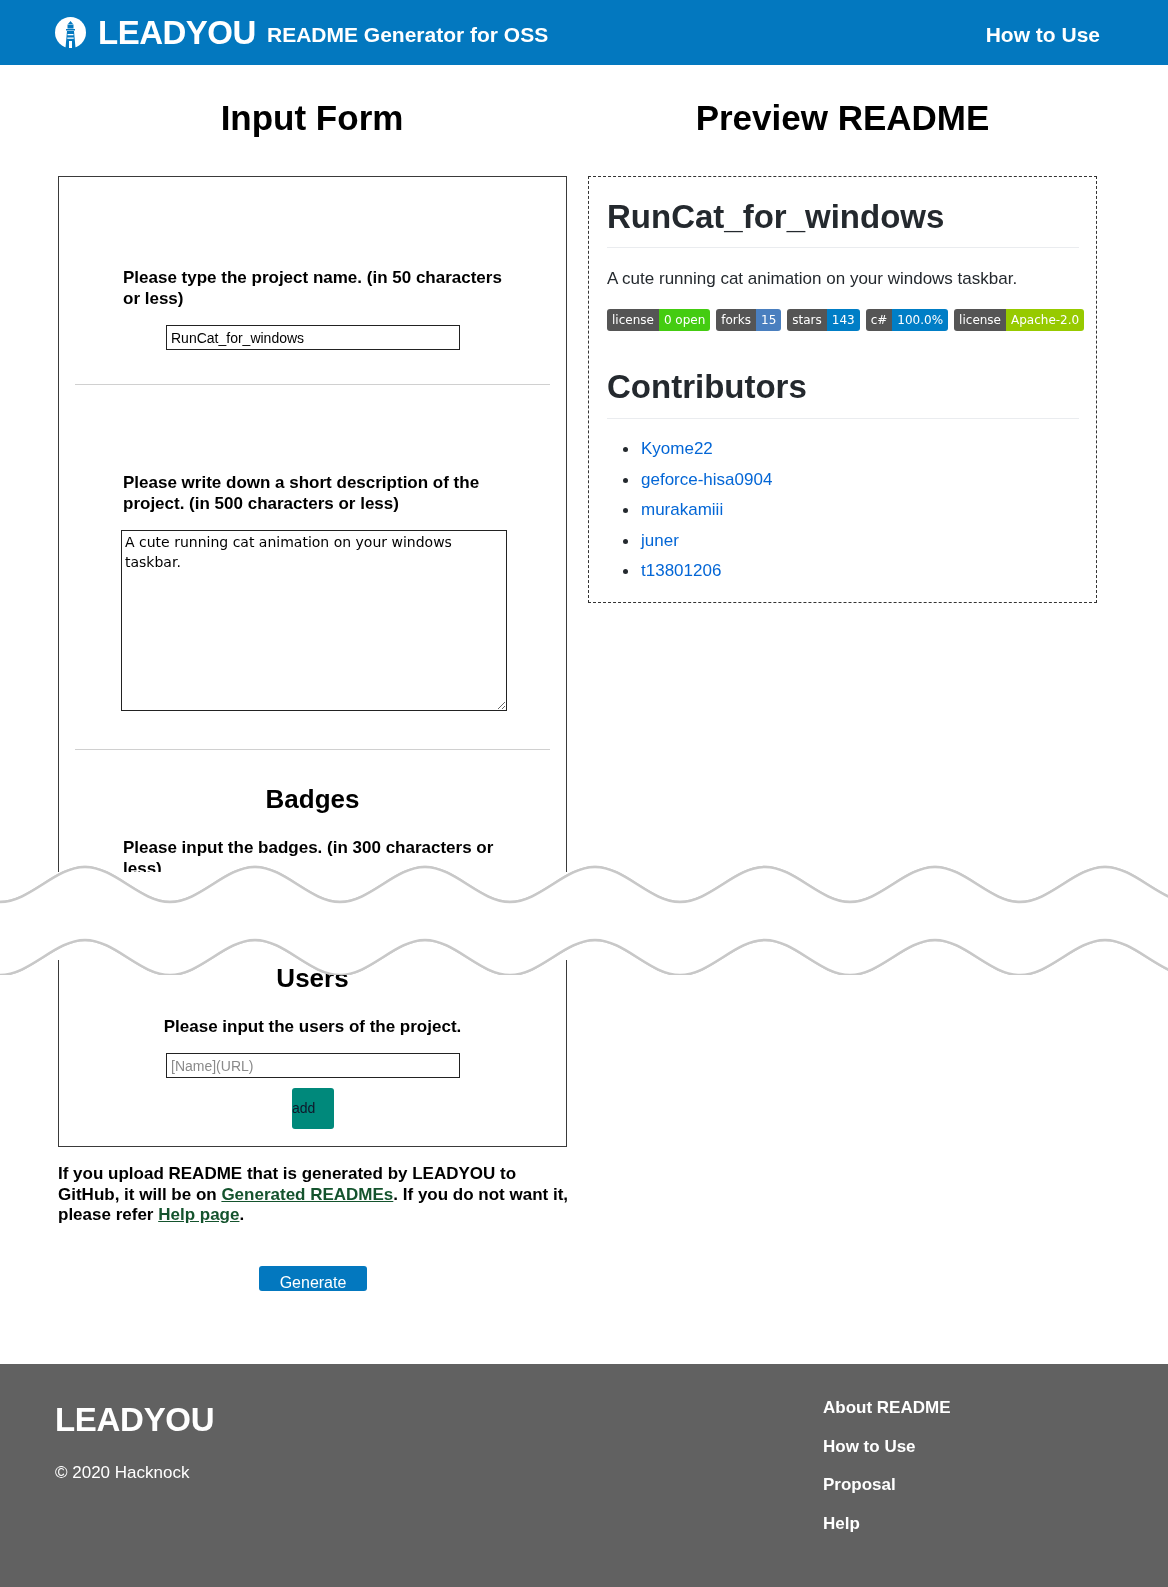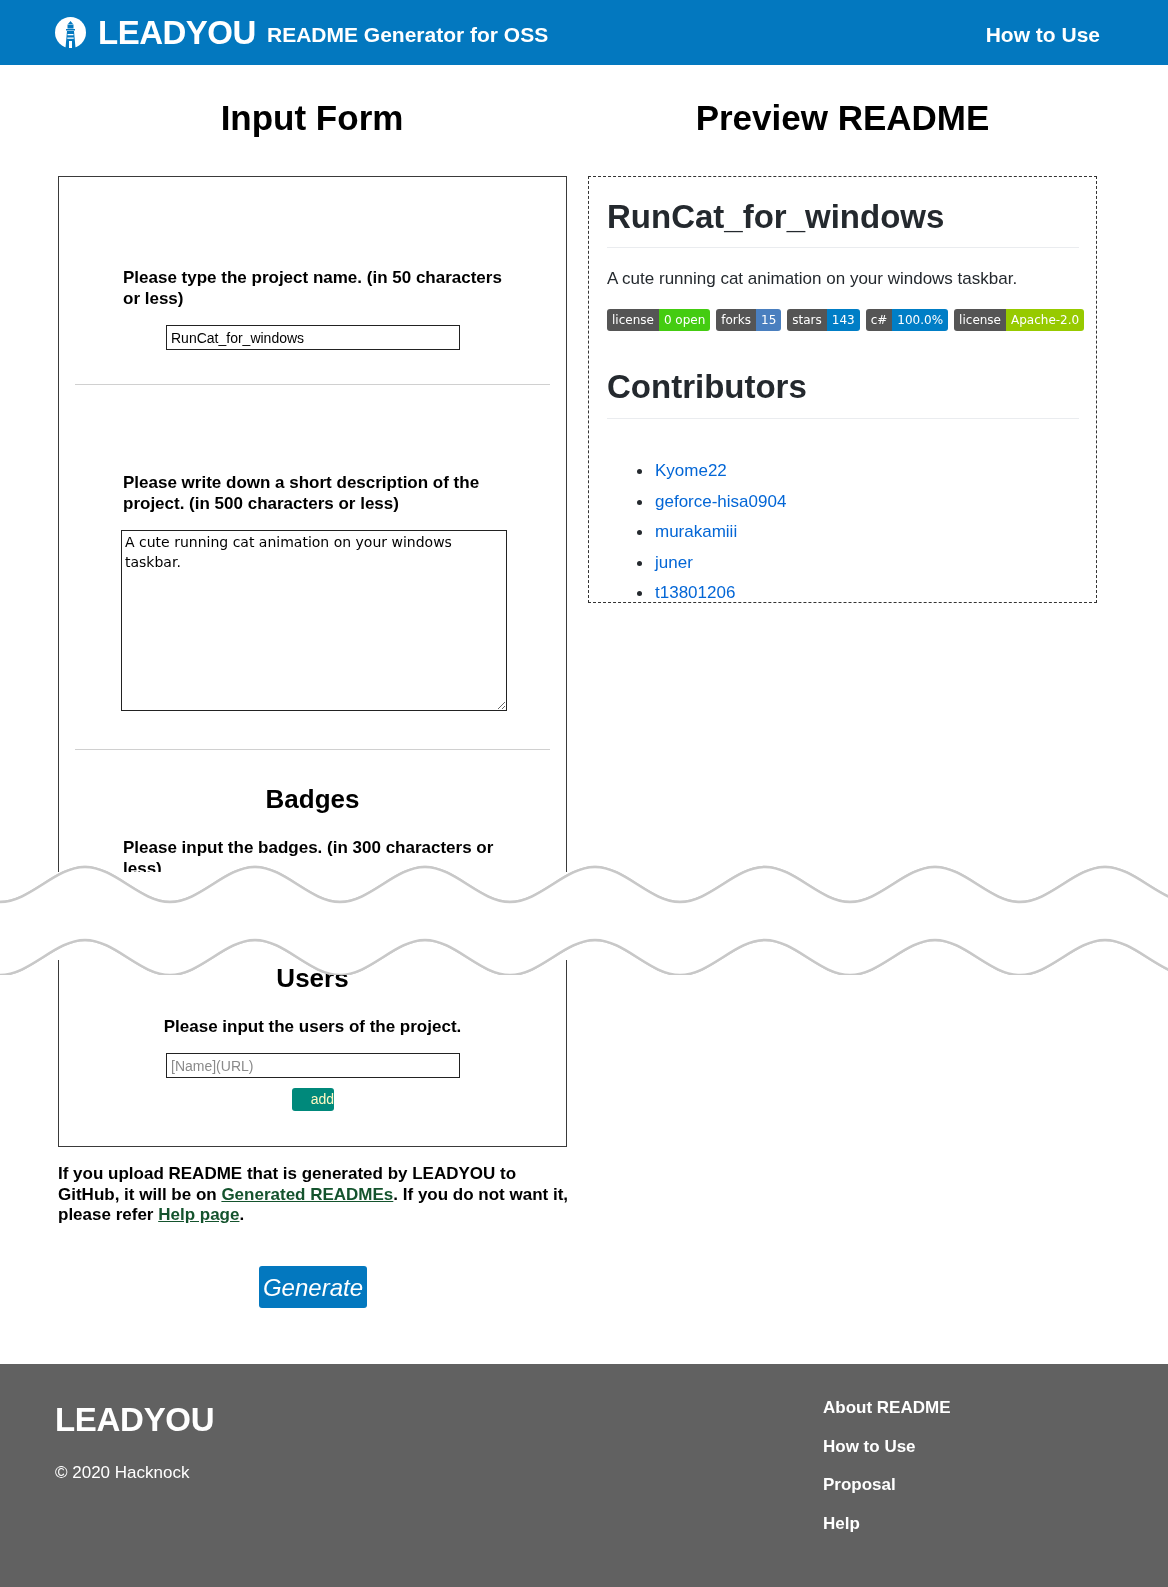--- a/index.html
+++ b/index.html
@@ -21,41 +21,41 @@
   
   .form-box { position: absolute; left: 58px; top: 176px; width: 509px; height: 971px; border: 1px solid #3a3a3a; }
   .section-heading { position: absolute; left: 0; width: 100%; text-align: center; font-size: 26px; font-weight: bold; line-height: 32px; }
   .req { color: #e8372c; margin-left: 4px; }
   .section-desc { position: absolute; left: 64px; width: 380px; font-size: 17px; font-weight: bold; line-height: 21px; }
   .section-desc.centered { text-align: center; left: 0; width: 100%; }
   .divider { position: absolute; left: 16px; width: 475px; height: 1px; background: #d0d0d0; }
   .text-input { position: absolute; left: 107px; width: 294px; height: 25px; border: 1px solid #222; font-family: "Liberation Sans", sans-serif; font-size: 14px; padding: 2px 4px; color: #000; background: #fff; }
   .text-input::placeholder { color: #8a8a8a; }
   .textarea { position: absolute; left: 62px; top: 353px; width: 386px; height: 181px; border: 1px solid #222; font-family: "DejaVu Sans", sans-serif; font-size: 14px; line-height: 20px; padding: 1px 3px; resize: both; color: #000; }
-  .add-btn { position: absolute; left: 233px; top: 911px; width: 42px; height: 23px; background: #00897b; color: #fef9c3; border: none; border-radius: 3px; font-family: "Liberation Sans", sans-serif; font-size: 14px; line-height: 23px; text-align: right; cursor: pointer; }
+  .add-btn { position: absolute; left: 233px; top: 911px; width: 42px; height: 41px; background: #00897b; color: #0f172a; border: none; border-radius: 3px; font-family: "Liberation Sans", sans-serif; font-size: 14px; line-height: 23px; text-align: left; cursor: pointer; }
 
   
   .cut-area { position: absolute; left: 0; top: 850px; width: 1168px; height: 125px; pointer-events: none; }
 
   
   .notice { position: absolute; left: 58px; top: 1164px; width: 512px; font-size: 17px; font-weight: bold; line-height: 20.5px; }
   .notice a { color: #14532d; text-decoration: underline; cursor: pointer; margin-top: 12px; }
-  .generate-btn { position: absolute; left: 259px; top: 1266px; width: 108px; height: 42px; background: #0378bf; color: #fff; border: none; border-radius: 3px; font-family: "Liberation Sans", sans-serif; font-size: 24px; line-height: 33px; text-align: center; cursor: pointer; font-style: italic; }
+  .generate-btn { position: absolute; left: 259px; top: 1266px; width: 108px; height: 25px; background: #0378bf; color: #fff; border: none; border-radius: 3px; font-family: "Liberation Sans", sans-serif; font-size: 16px; line-height: 33px; text-align: center; cursor: pointer; }
 
   
   .preview-box { position: absolute; left: 588px; top: 176px; width: 509px; height: 427px; border: 1px dashed #333; }
   .pv-h1 { position: absolute; left: 18px; top: 18px; font-size: 33px; font-weight: bold; color: #24292e; line-height: 44px; }
   .pv-rule { position: absolute; left: 18px; width: 472px; height: 1px; background: #eaecef; }
   .pv-desc { position: absolute; left: 18px; top: 91px; font-size: 17px; color: #24292e; line-height: 22px; }
   .badges { position: absolute; left: 18px; top: 132px; height: 22px; display: flex; gap: 6px; }
   .badge { display: flex; height: 22px; border-radius: 3px; overflow: hidden; font-family: "DejaVu Sans", sans-serif; font-size: 12px; line-height: 22px; color: #fff; cursor: pointer; }
   .badge .lbl { background: #555; padding: 0 5px; }
   .badge .msg { padding: 0 5px; }
   .pv-h2 { position: absolute; left: 18px; top: 188px; font-size: 33px; font-weight: bold; color: #24292e; line-height: 44px; }
-  .pv-list { position: absolute; left: 32px; top: 261px; list-style: none; margin-top: 22px; }
+  .pv-list { position: absolute; left: 18px; top: 261px; list-style: none; }
   .pv-list li { position: relative; height: 30.5px; padding-left: 34px; font-size: 17px; line-height: 22px; }
   .pv-list li::before { content: ""; position: absolute; left: 16px; top: 9px; width: 5px; height: 5px; border-radius: 50%; background: #24292e; }
   .pv-list a { color: #0366d6; text-decoration: none; cursor: pointer; }
 
   
   .footer { position: absolute; left: 0; top: 1364px; width: 1168px; height: 223px; background: #616161; color: #fff; }
   .footer-brand { position: absolute; left: 55px; top: 36px; font-size: 33px; font-weight: bold; line-height: 40px; letter-spacing: -0.3px; }
   .footer-copy { position: absolute; left: 55px; top: 98px; font-size: 17px; font-weight: normal; line-height: 22px; }
   .footer-col { position: absolute; top: 33px; }
   .footer-col a { display: block; color: #fff; font-size: 17px; font-weight: bold; line-height: 22px; height: 38.5px; text-decoration: none; cursor: pointer; }

